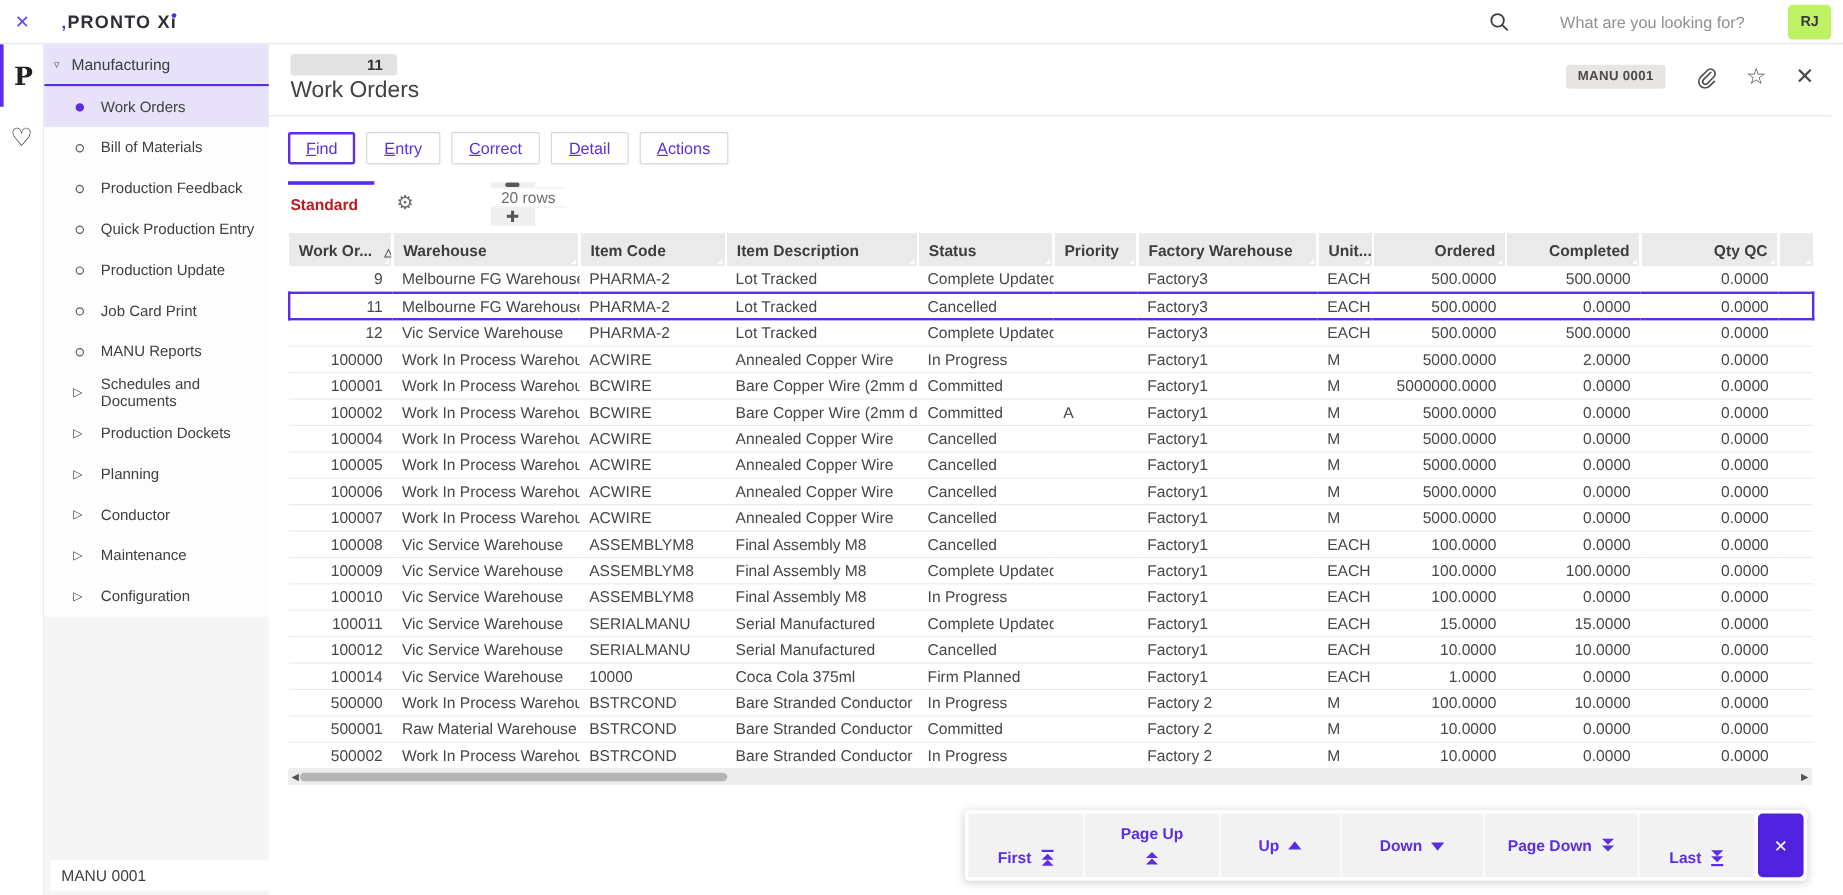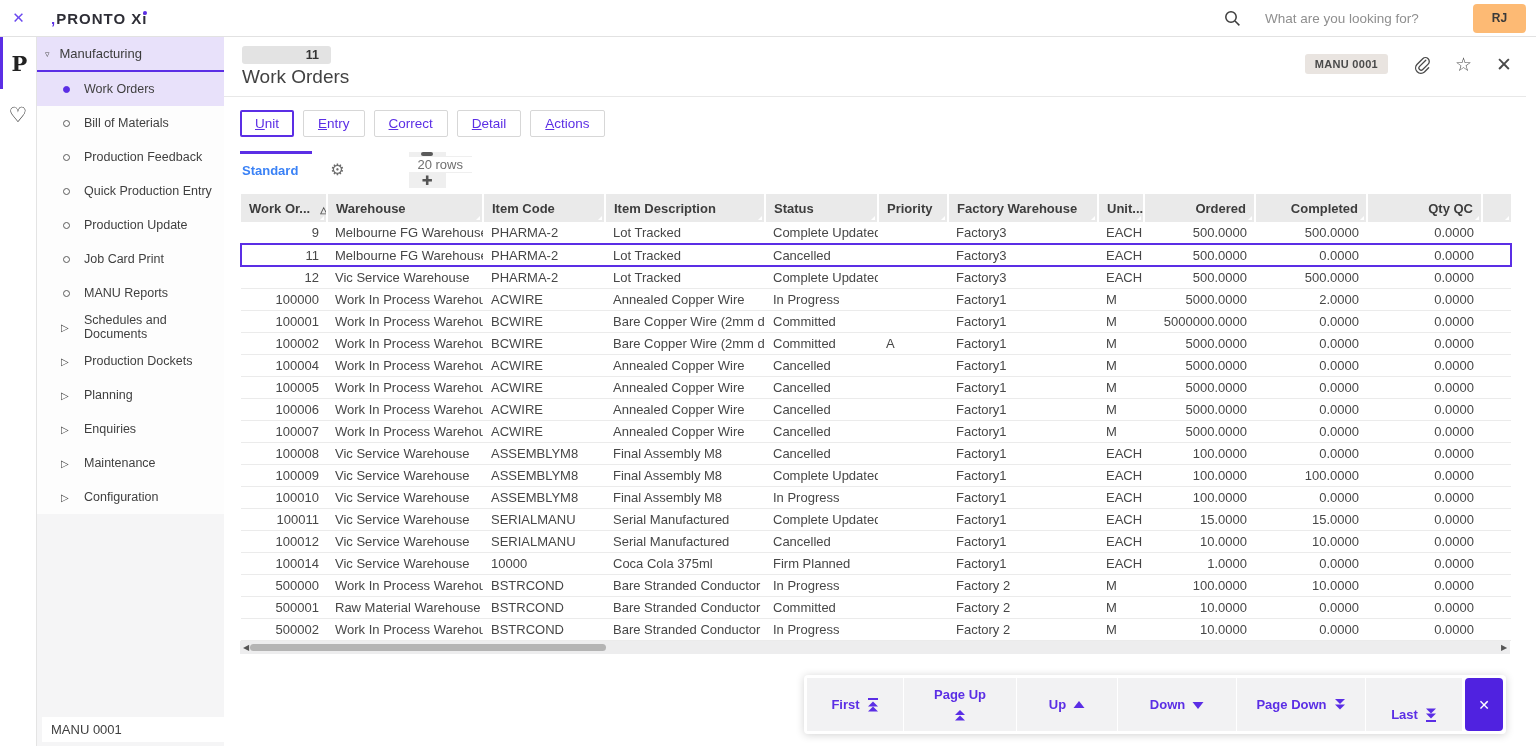--- a/index.html
+++ b/index.html
@@ -13,23 +13,23 @@
     color:#6a48ef; font-size:15px; cursor:pointer; }
   .logo { margin-left:14px; font-size:15px; font-weight:700; letter-spacing:1px; color:#2e2e36;
     display:flex; align-items:baseline; position:relative; }
   .logo .comma { color:#5b2ee5; font-weight:900; margin-right:0px; }
   .logo-i { position:relative; }
   .logo-i::after { content:''; position:absolute; top:1px; left:50%; transform:translateX(-50%);
     width:4px; height:4px; border-radius:50%; background:#5b2ee5; }
   .topbar-right { margin-left:auto; display:flex; align-items:center; gap:18px; padding-right:10px; }
   .search-wrap { display:flex; align-items:center; gap:24px; }
   .search-input { border:none; outline:none; font-size:13.5px; width:190px; color:#ec4899;
-    font-family:"Liberation Sans", sans-serif; }
+    font-family:"Liberation Sans", sans-serif;text-align:center; }
   .search-input::placeholder { color:#8f8f8f; }
-  .avatar { width:53px; height:29px; border-radius:4px; background:#fdba74; color:#3a3a3a;
+  .avatar { width:36px; height:29px; border-radius:4px; background:#bef264; color:#3a3a3a;
     font-size:12px; font-weight:700; display:flex; align-items:center; justify-content:center; }
 
   
   .rail { position:absolute; left:0; top:37px; width:37px; height:709px; background:#fff;
     border-right:1px solid #e4e4e4; }
   .rail-item { height:52px; display:flex; align-items:center; justify-content:center; cursor:pointer; }
   .rail-item.active { border-left:3px solid #5b2ee5; }
   .p-glyph { font-family:"DejaVu Serif", serif; font-weight:700; font-size:21px; color:#222; }
   .heart-glyph { font-size:21px; color:#2c2c2c; }
 
@@ -65,21 +65,21 @@
   .tabs { display:flex; gap:9px; padding:13px 0 12px 16px; }
   .tab { border:1px solid #d7d7d7; border-radius:2px; background:#fff; color:#5b2ee5;
     font-size:13.5px; padding:0 14px; cursor:pointer; font-family:"Liberation Sans", sans-serif; }
   .tab.active { border:2px solid #5b2ee5; padding:4px 13px; }
   .tab .lbl { display:inline-block; }
   .tab .lbl::first-letter { text-decoration:underline; }
 
   
   .view-toolbar { display:flex; align-items:center; padding-left:16px; height:36px; margin-top:2px; }
   .view-tab { border-top:3px solid #5b2ee5; height:36px; display:flex; align-items:center;
-    padding:0 14px 0 2px; font-size:13px; font-weight:700; color:#3b82f6; cursor:pointer; }
+    padding:0 14px 0 2px; font-size:13px; font-weight:700; color:#b91c1c; cursor:pointer; }
   .gear { margin-left:18px; color:#6d6d6d; font-size:16px; cursor:pointer; }
   .rows-ctl { margin-left:64px; display:flex; height:34px;flex-direction:column; }
   .rows-btn { width:37px; background:#efefef; border:none; color:#555; font-size:13px;
     cursor:pointer; display:flex; align-items:center; justify-content:center; }
   .rows-btn .minus-bar { width:12px; height:4px; border-radius:2px; background:#5a5a5a; }
   .rows-val { width:63px; background:#fff; border-top:1px solid #efefef; border-bottom:1px solid #efefef;
     color:#6f6f6f; font-size:13px; display:flex; align-items:center; justify-content:center; }
 
   
   .table-wrap { margin:7px 0 0 16px; width:1270px; }
@@ -192,21 +192,21 @@
         <div class="side-item">
           <span class="chev">▷</span>
           <span>Production Dockets</span>
         </div>
         <div class="side-item">
           <span class="chev">▷</span>
           <span>Planning</span>
         </div>
         <div class="side-item">
           <span class="chev">▷</span>
-          <span>Enquiries</span>
+          <span>Conductor</span>
         </div>
         <div class="side-item">
           <span class="chev">▷</span>
           <span>Maintenance</span>
         </div>
         <div class="side-item">
           <span class="chev">▷</span>
           <span>Configuration</span>
         </div>
       </div>
@@ -225,21 +225,21 @@
         <svg width="19" height="19" viewBox="0 0 20 20">
             <path d="M14.5 5.5 L8 12 a2.3 2.3 0 0 0 3.3 3.3 L17 9.6 a4 4 0 0 0 -5.7 -5.7 L5.2 10 a5.6 5.6 0 0 0 7.9 7.9 L17.5 13.5" fill="none" stroke="#4a4a4a" stroke-width="1.4" stroke-linecap="round"></path>
           </svg>
       </span>
       <span class="hicon">☆</span>
       <span class="hicon">✕</span>
     </div>
   </div>
 
   <div class="tabs" id="tabs">
-      <button class="tab active"><span class="lbl">Unit</span></button>
+      <button class="tab active"><span class="lbl">Find</span></button>
       <button class="tab"><span class="lbl">Entry</span></button>
       <button class="tab"><span class="lbl">Correct</span></button>
       <button class="tab"><span class="lbl">Detail</span></button>
       <button class="tab"><span class="lbl">Actions</span></button>
     </div>
 
   <div class="view-toolbar">
     <div class="view-tab">Standard</div>
     <span class="gear">⚙</span>
     <div class="rows-ctl">
@@ -556,21 +556,21 @@
     </table>
   </div>
 
   <div class="hscroll">
     <span class="hs-arrow left">◀</span>
     <div class="hs-thumb"></div>
     <span class="hs-arrow right">▶</span>
   </div>
 
   <div class="pager" id="pager">
-      <button class="pg-btn" style="width: 96px;">
+      <button class="pg-btn" style="width: 96px; align-items: flex-end;">
         <span>First</span>
         <span style="display: flex;">
           <svg width="12" height="14" viewBox="0 0 12 14" fill="currentColor">
             <rect x="1" y="0" width="10" height="2"></rect>
             <polygon points="1,8.5 11,8.5 6,3.5"></polygon>
             <polygon points="1,13.5 11,13.5 6,8.5"></polygon>
           </svg>
         </span>
       </button>
       <button class="pg-btn" style="width: 112px; flex-direction: column;">

